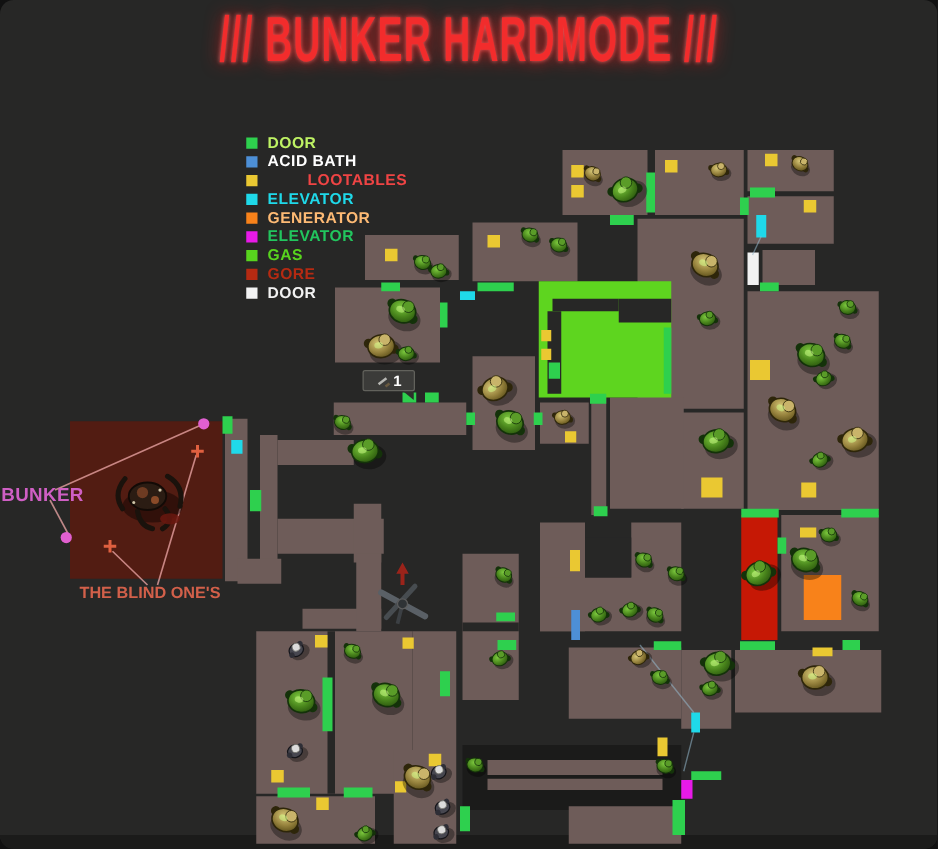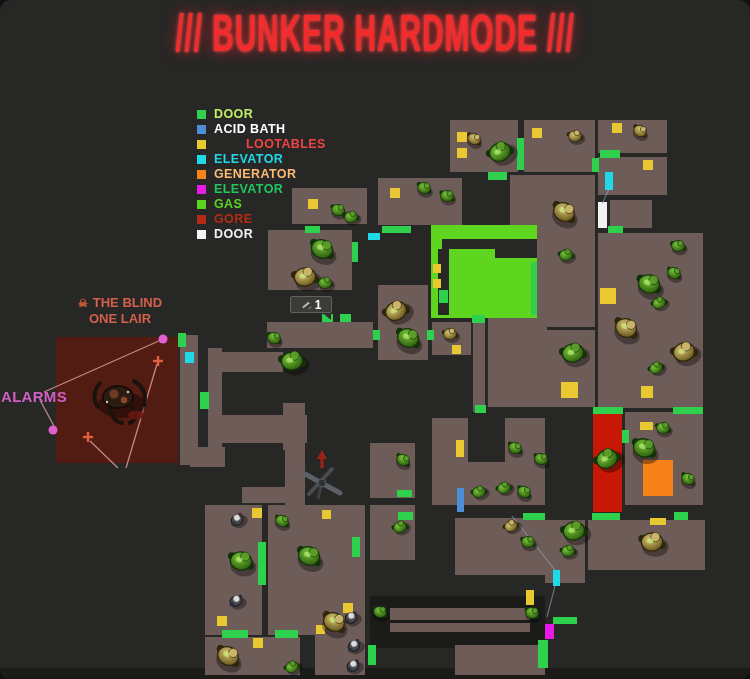--- a/index.html
+++ b/index.html
@@ -651,28 +651,25 @@
       <div class="legend-row">
         <span class="legend-swatch" style="background: rgb(181, 42, 18);"></span>
         <span class="legend-label" style="color: rgb(181, 42, 18);">GORE</span>
       </div>
       <div class="legend-row">
         <span class="legend-swatch" style="background: rgb(242, 242, 242);"></span>
         <span class="legend-label" style="color: rgb(242, 242, 242);">DOOR</span>
       </div>
     </div>
 
-  <div class="lair-label">
-    <div><span class="skull">☠</span><span>THE BLIND</span></div>
-    <div>ONE LAIR</div>
-  </div>
-
-  <div class="alarms-label">ALARMS</div>
+
+  <div class="alarms-label">BUNKER</div>
 
   <div class="food-label">
+    <div>THE BLIND ONE'S</div>
   </div>
 
   <div class="badge">
     <span class="knife">
         <span class="blade"></span>
         <span class="hilt"></span>
       </span>
     <span class="badge-count">1</span>
   </div>
   <div class="badge-pointer"></div>

